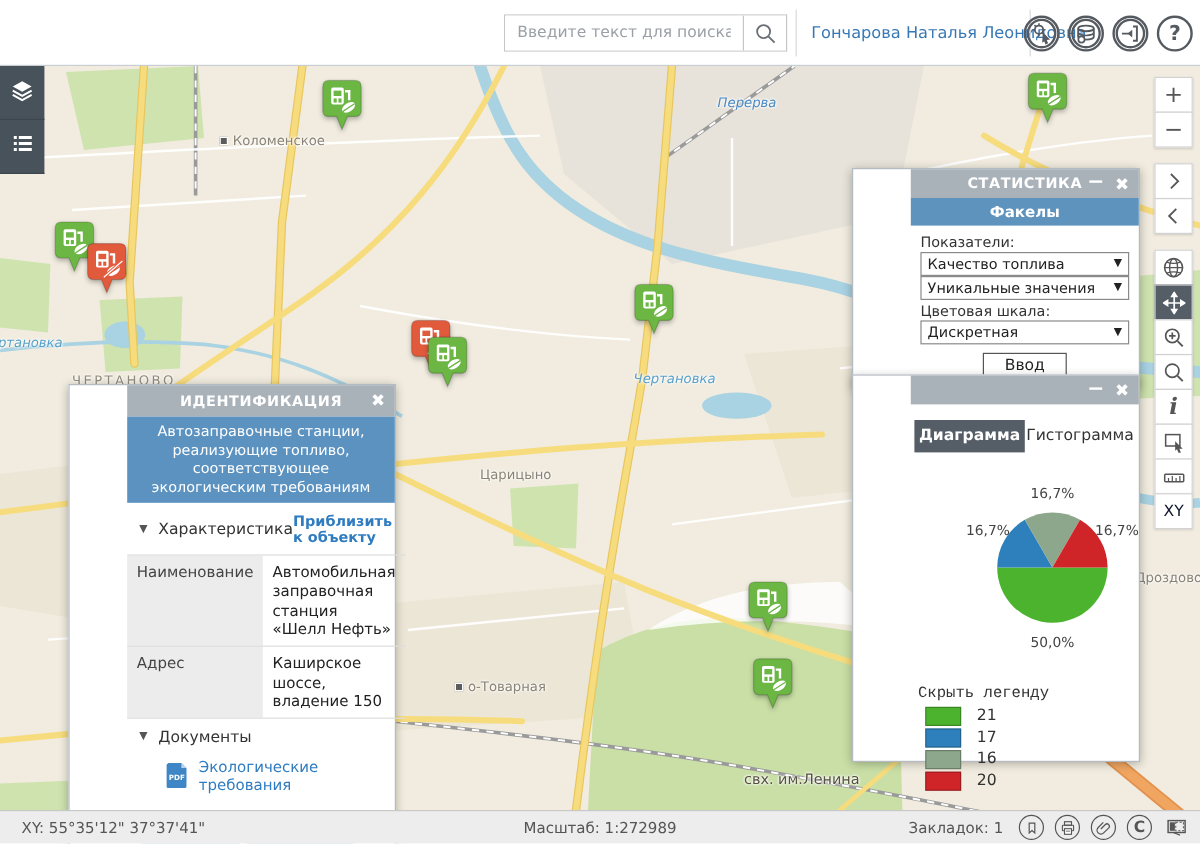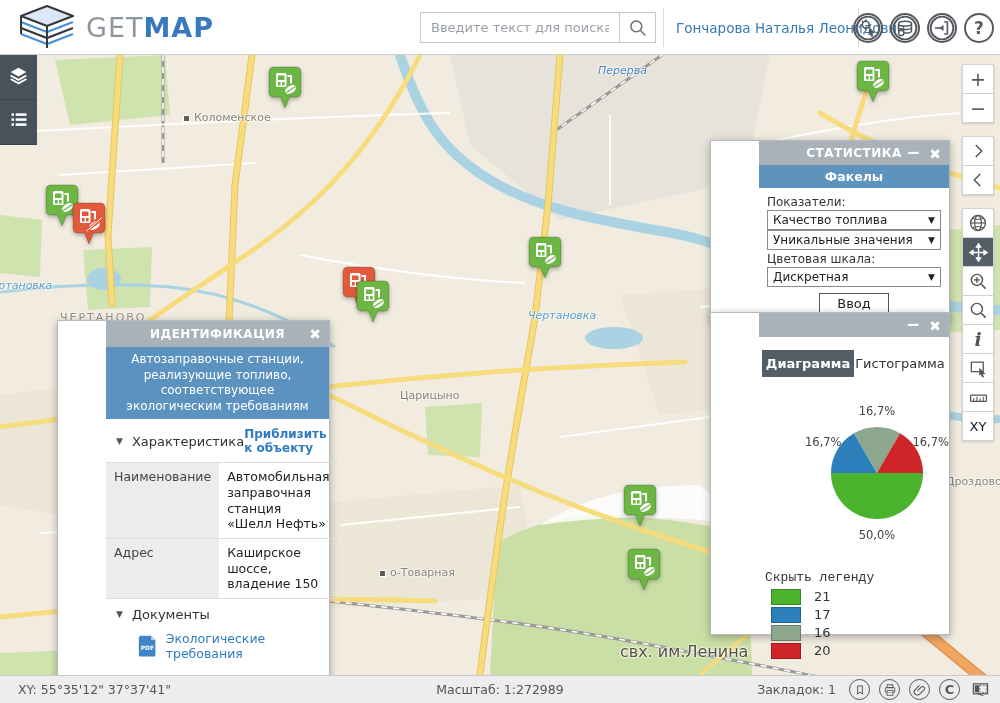--- a/index.html
+++ b/index.html
@@ -30,21 +30,21 @@
     align-items:center; justify-content:center; cursor:pointer; color:#555a60; font-weight:bold; }
 
   
   .map-area { position:absolute; top:55px; left:0; width:1000px; height:620px; background:#f1ecdf; overflow:hidden; }
   .map-label { position:absolute; white-space:nowrap; pointer-events:none;
     text-shadow:0 0 2px #fff,0 0 2px #fff,0 0 3px #fff; }
   .lbl-place { color:#8a8274; font-size:11px; }
   .lbl-district { color:#948c7c; font-size:11px; letter-spacing:2px; }
   .lbl-river { color:#58a0c8; font-size:11px; font-style:italic; }
   .lbl-station { color:#4a88c0; font-size:11px; font-style:italic; }
-  .lbl-dark { color:#55503f; font-size:16px; }
+  .lbl-dark { color:#55503f; font-size:12px; }
   .st-sq { display:inline-block; width:7px; height:7px; background:#5c5c5c; border:1px solid #fff;
     margin-right:4px; vertical-align:middle; }
   .marker { position:absolute; width:34px; height:44px; filter:drop-shadow(0 2px 2px rgba(0,0,0,.3));
     cursor:pointer; }
 
   
   .left-toolbar { position:absolute; top:0; left:0; width:37px; background:#48525b; z-index:30; }
   .ltb-btn { width:37px; height:45px; display:flex; align-items:center; justify-content:center;
     cursor:pointer; border-bottom:1px solid #3d464e; }
 
@@ -186,21 +186,21 @@
         <path d="M0,562 C150,547 300,541 435,546" stroke="#f7dc7e" stroke-width="5"></path>
         <path d="M820,58 C880,95 950,120 1000,133" stroke="#f7dc7e" stroke-width="5"></path>
         <path d="M872,18 L852,82 C842,122 836,152 833,185" stroke="#f7dc7e" stroke-width="5"></path>
         <path d="M808,478 C868,530 932,582 1000,638" stroke="#e2924e" stroke-width="11"></path>
         <path d="M808,478 C868,530 932,582 1000,638" stroke="#f0a661" stroke-width="8"></path>
         <path d="M700,620 L840,500" stroke="#f7dc7e" stroke-width="4"></path>
       </g>
     </svg>
     <div id="map-labels">
         <div class="map-label lbl-place" style="left: 183px; top: 56px;"><span class="st-sq"></span>Коломенское</div>
-        <div class="map-label lbl-station" style="left: 598px; top: 9px; font-style: italic;">Перерва</div>
+        <div class="map-label lbl-station" style="left: 598px; top: 24px; font-style: italic;">Перерва</div>
         <div class="map-label lbl-district" style="left: 60px; top: 256px;">ЧЕРТАНОВО</div>
         <div class="map-label lbl-river" style="left: 528px; top: 254px;">Чертановка</div>
         <div class="map-label lbl-river" style="left: -16px; top: 224px;">Чертановка</div>
         <div class="map-label lbl-place" style="left: 400px; top: 334px;">Царицыно</div>
         <div class="map-label lbl-place" style="left: 345px; top: 511px; padding-left: 34px;"><span class="st-sq"></span>о-Товарная</div>
         <div class="map-label lbl-dark" style="left: 620px; top: 587px;">свх. им.Ленина</div>
         <div class="map-label lbl-place" style="left: 946px; top: 420px;">Дроздово</div>
       </div>
     <div id="markers">
         <div class="marker" style="left: 268px; top: 11px;"><svg width="34" height="44" viewBox="0 0 34 44">
@@ -301,30 +301,20 @@
             <rect x="14" y="16" width="2.6" height="3.5" fill="#6cb644"></rect>
     <path d="M19.5 10 h3.5 v7.5" fill="none" stroke="#fff" stroke-width="2"></path>
     <ellipse cx="22.5" cy="23.5" rx="6" ry="3.6" fill="#fff" transform="rotate(-32 22.5 23.5)"></ellipse>
     <path d="M17.5 27 Q22 24 27.5 20.5" fill="none" stroke="#6cb644" stroke-width="1.1"></path>
 
   </svg></div>
       </div>
   </div>
 
   <div class="header">
-    <div class="logo">
-      <svg width="74" height="48" viewBox="0 0 74 48">
-        <path d="M37 3 L63 13 L37 23 L11 13 Z" fill="#dbe8f6" stroke="#35393f" stroke-width="2.2" stroke-linejoin="round"></path>
-        <path d="M11 19 L37 29 L63 19" fill="none" stroke="#4a90d9" stroke-width="2.2"></path>
-        <path d="M11 25 L37 35 L63 25" fill="none" stroke="#35393f" stroke-width="2.2"></path>
-        <path d="M11 31 L37 41 L63 31" fill="none" stroke="#4a90d9" stroke-width="2.2"></path>
-        <path d="M11 13 L11 31 M37 23 L37 45" fill="none" stroke="#35393f" stroke-width="2"></path>
-      </svg>
-      <div class="logo-text"><span class="logo-get">GET</span><span class="logo-map">MAP</span></div>
-    </div>
     <div class="search-wrap">
       <input class="search-input" placeholder="Введите текст для поиска" style="">
       <div class="search-btn">
         <svg width="20" height="20" viewBox="0 0 24 24">
           <circle cx="10" cy="10" r="6.5" fill="none" stroke="#6a6f75" stroke-width="1.8"></circle>
           <line x1="15" y1="15" x2="21" y2="21" stroke="#6a6f75" stroke-width="1.8"></line>
         </svg>
       </div>
     </div>
     <div class="header-sep"></div>

